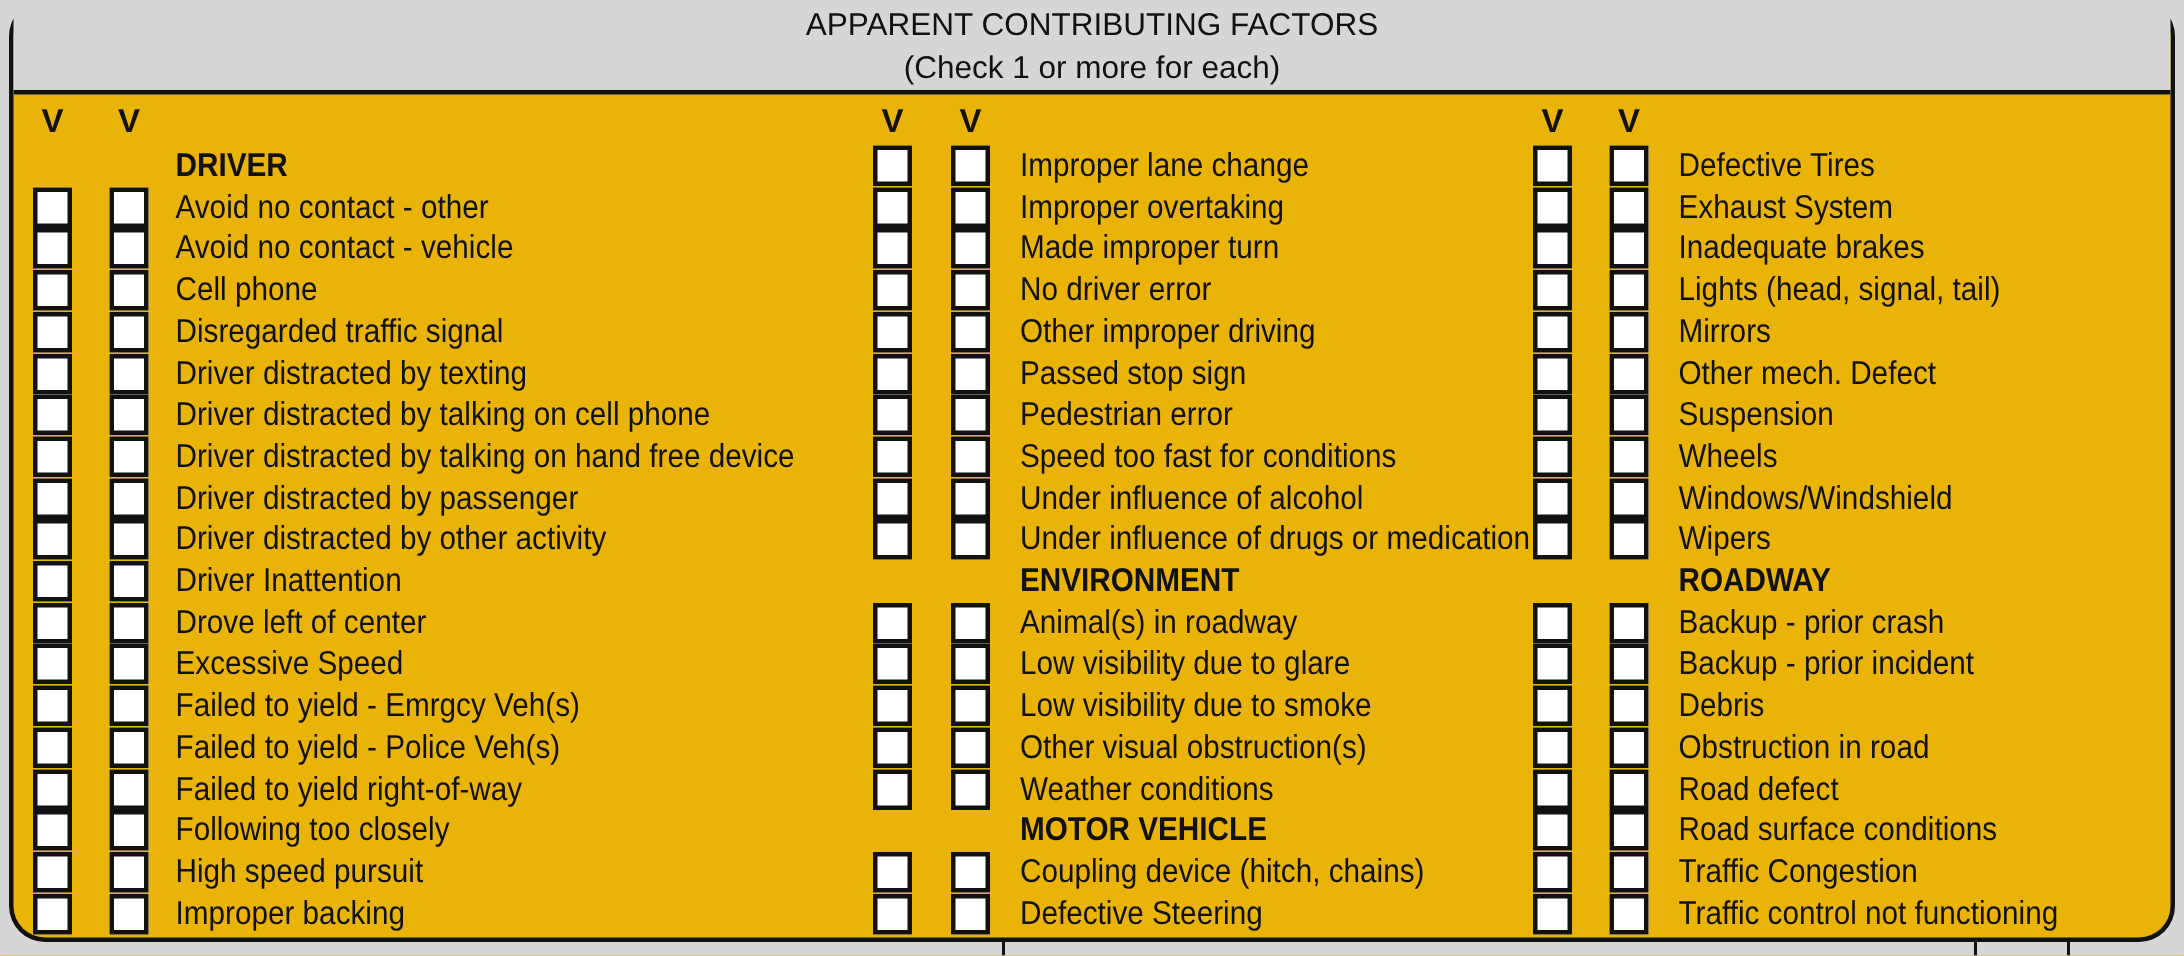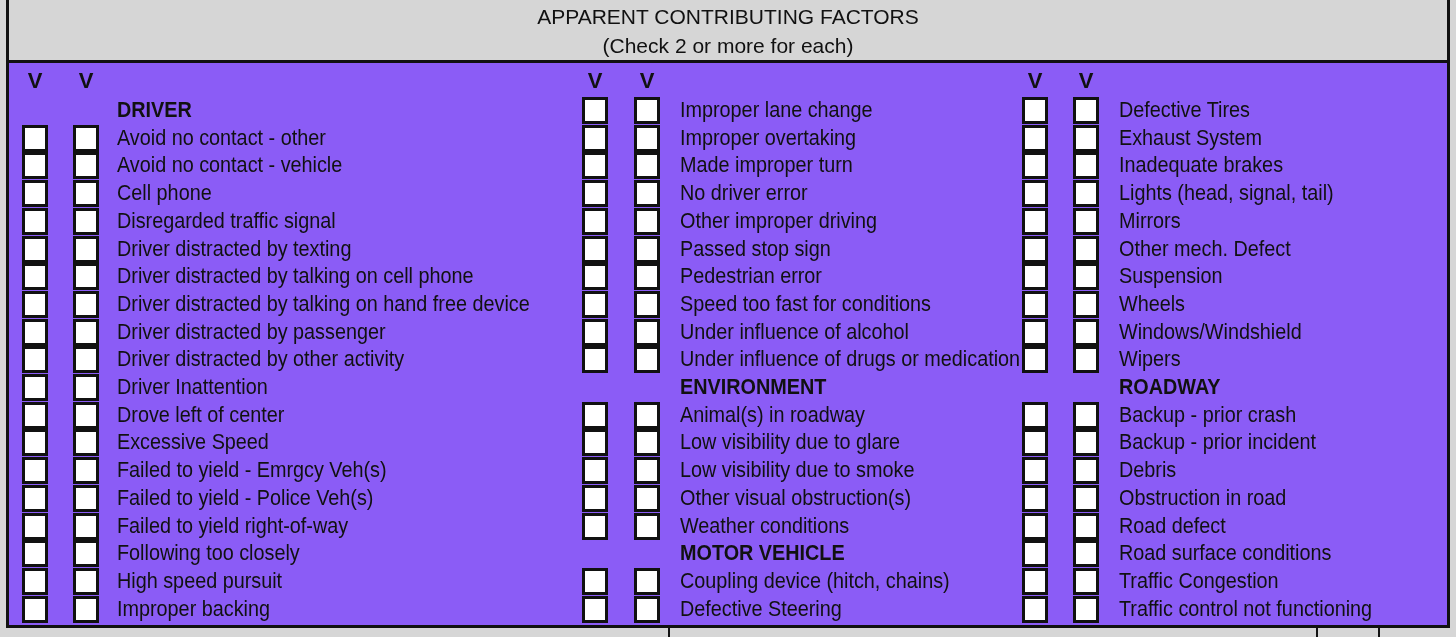--- a/index.html
+++ b/index.html
@@ -5,21 +5,21 @@
   html, body { margin: 0; padding: 0; }
   body {
     width: 1456px; height: 637px; overflow: hidden; position: relative;
     background: #d6d6d6;
     font-family: "Liberation Sans", "DejaVu Sans", sans-serif;
     color: #111;
   }
   .form {
     position: absolute; left: 6px; top: 0; width: 1444px; height: 628px;
     border-left: 3px solid #111; border-right: 3px solid #111; border-bottom: 3px solid #111;
-    box-sizing: border-box; background: #8b5cf6;
+    box-sizing: border-box; background: #eab308; border-radius: 24px;
   }
   .hdr {
     position: absolute; left: 0; top: 0; right: 0; height: 63px;
     background: #d6d6d6; border-bottom: 3px solid #111; box-sizing: border-box;
     text-align: center;
   }
   .hdr .t1 { position: absolute; left: 0; right: 0; top: 5px; font-size: 21px; letter-spacing: 0; }
   .hdr .t2 { position: absolute; left: 0; right: 0; top: 34px; font-size: 21px; }
   .vmark { position: absolute; top: 6px; font-weight: bold; font-size: 22px; width: 26px; text-align: center; }
   .cb {
@@ -33,21 +33,21 @@
   .lbl.head { font-weight: bold; }
   .bottom { position: absolute; top: 628px; left: 6px; right: 6px; height: 9px; background: #d6d6d6; }
   .bdiv { position: absolute; top: 628px; width: 2px; height: 9px; background: #111; }
 </style>
 </head>
 <body>
 
 <div class="form">
   <div class="hdr">
     <div class="t1">APPARENT CONTRIBUTING FACTORS</div>
-    <div class="t2">(Check 2 or more for each)</div>
+    <div class="t2">(Check 1 or more for each)</div>
   </div>
 </div>
 <div id="cols">
     <div class="vmark" style="left: 22px; top: 68px;">V</div>
     <div class="vmark" style="left: 73px; top: 68px;">V</div>
     <div class="lbl head" style="left: 117px; top: 96px;">DRIVER</div>
     <div class="cb" style="left: 22px; top: 124.7px;"></div>
     <div class="cb" style="left: 73px; top: 124.7px;"></div>
     <div class="lbl" style="left: 117px; top: 123.7px;">Avoid no contact - other</div>
     <div class="cb" style="left: 22px; top: 152.4px;"></div>

